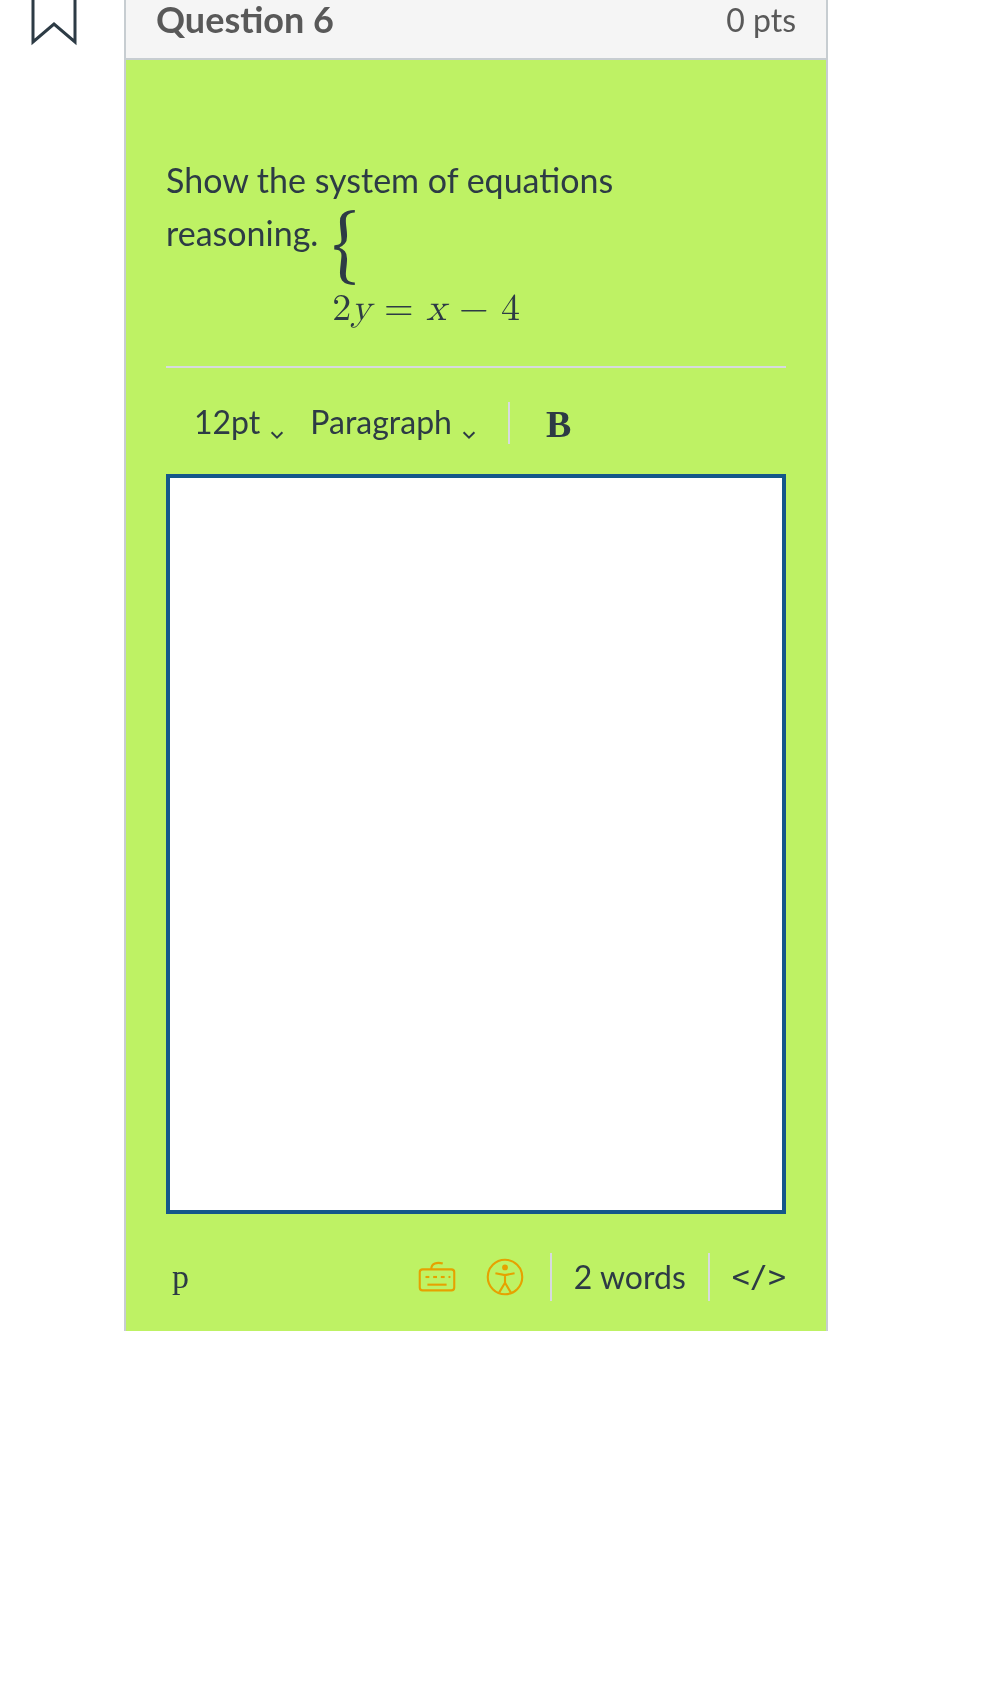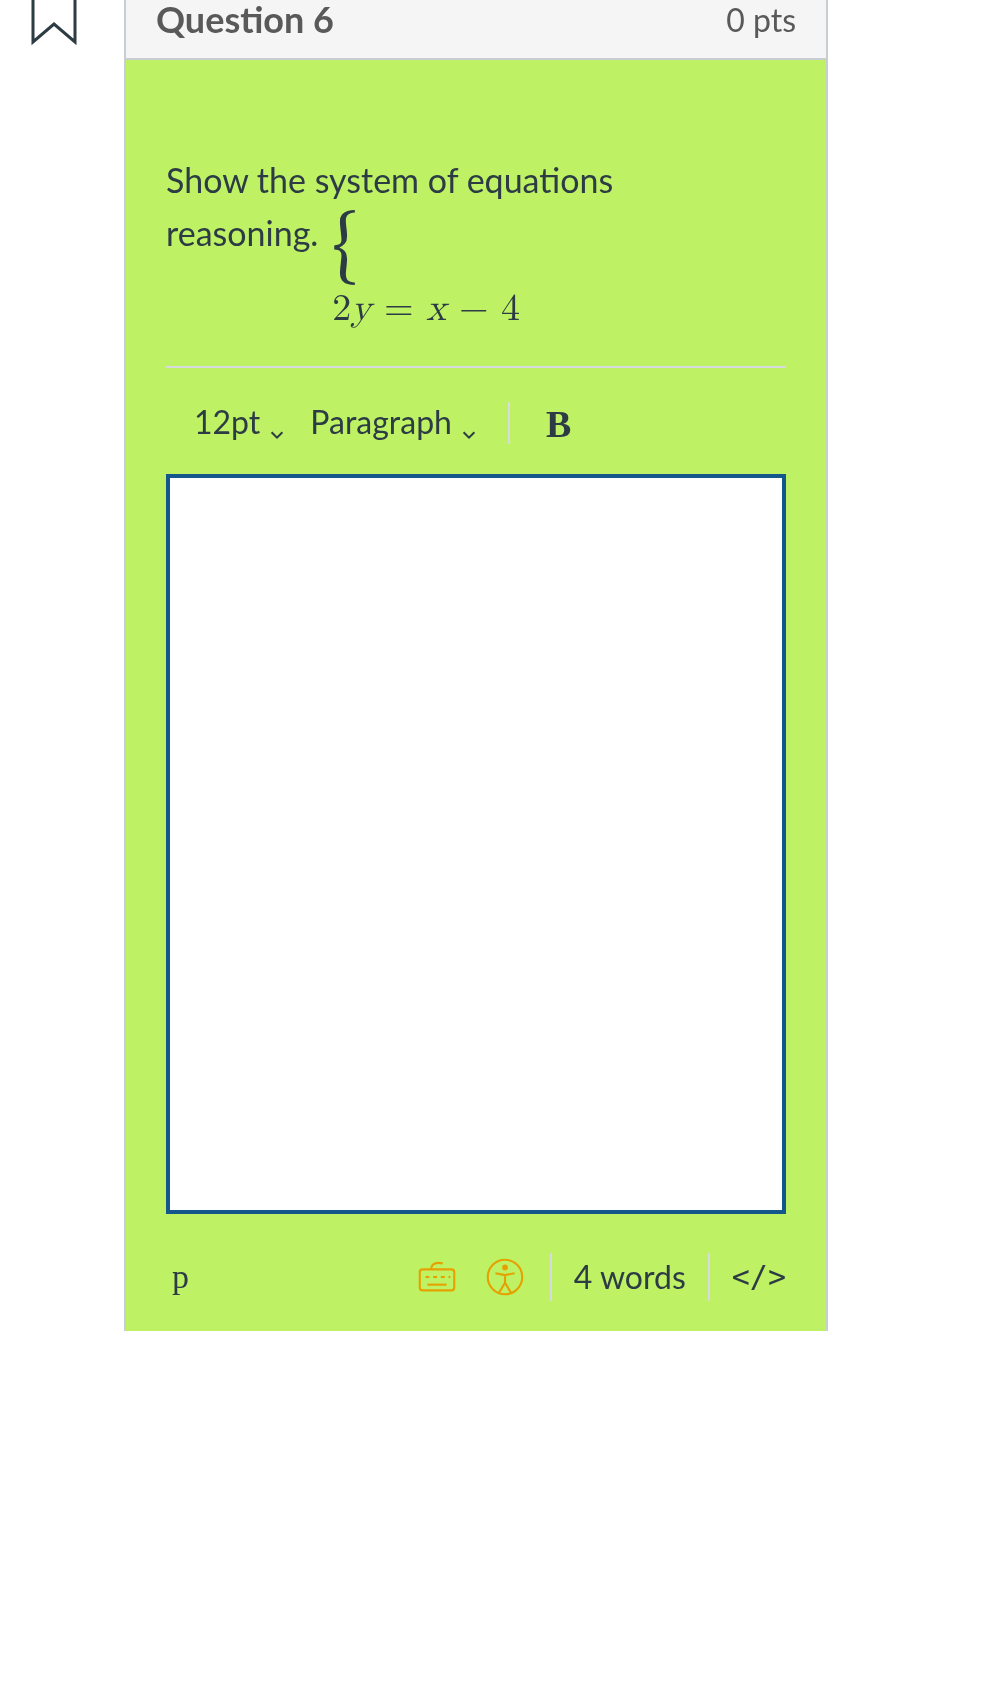--- a/index.html
+++ b/index.html
@@ -226,20 +226,20 @@
           </svg>
         </span>
         <span class="a11y-icon">
           <svg viewBox="0 0 48 48">
             <circle cx="24" cy="24" r="18"></circle>
             <circle cx="24" cy="14" r="3" fill="#e6a100" stroke="none"></circle>
             <path d="M14 20 L24 22 L34 20 M24 22 L24 30 M24 30 L18 40 M24 30 L30 40"></path>
           </svg>
         </span>
         <div class="vdiv2"></div>
-        <span class="words">4 words</span>
+        <span class="words">2 words</span>
         <div class="vdiv2"></div>
         <span class="code-toggle">&lt;/&gt;</span>
       </div>
     </div>
 
   </div>
 </div>
 
 </body></html>

